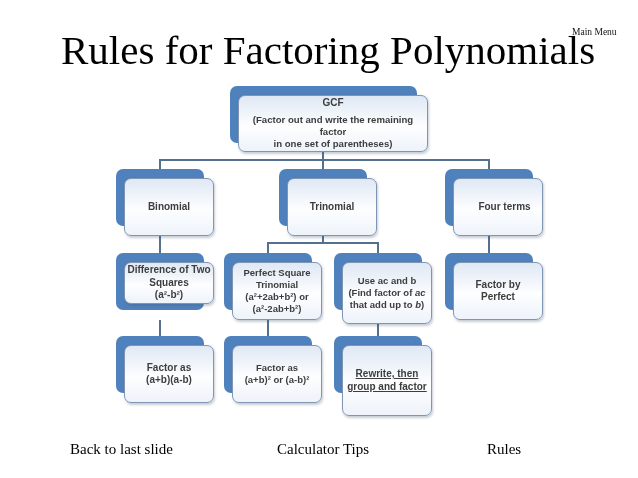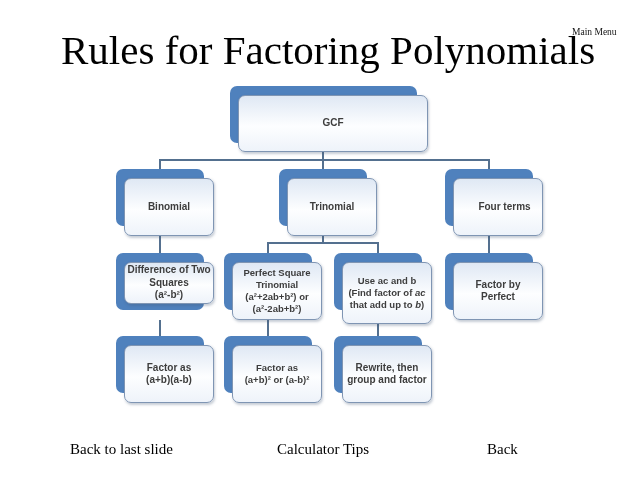--- a/index.html
+++ b/index.html
@@ -64,20 +64,22 @@
   <div class="vline" style="left:377.3px;top:243px;height:12px;"></div>
   <div class="vline" style="left:488.3px;top:236px;height:19px;"></div>
   <div class="vline" style="left:159.3px;top:320px;height:17px;"></div>
   <div class="vline" style="left:267.3px;top:320px;height:17px;"></div>
   <div class="vline" style="left:377.3px;top:320px;height:17px;"></div>
 
   <div class="node" style="left:230px;top:86px;">
     <div class="back" style="width:187px;height:57px;"></div>
     <div class="front" style="left:8px;top:9px;width:190px;height:57px;">
       <div>GCF</div>
+      <div class="pre gcf-body">(Factor out and write the remaining factor
+in one set of parentheses)</div>
     </div>
   </div>
 
   <div class="node" style="left:116px;top:169px;">
     <div class="back" style="width:88px;height:57px;"></div>
     <div class="front" style="left:8px;top:9px;width:90px;height:58px;">
       <div class="pre">Binomial</div>
     </div>
   </div>
 
@@ -144,23 +146,23 @@
   <div class="node" style="left:224px;top:336px;">
     <div class="back" style="width:88px;height:57px;"></div>
     <div class="front" style="left:8px;top:9px;width:90px;height:58px;font-size:9.5px;">
       <div class="pre">Factor as
 (a+b)² or (a-b)²</div>
     </div>
   </div>
 
   <div class="node" style="left:334px;top:336px;">
     <div class="back" style="width:88px;height:57px;"></div>
-    <div class="front" style="left:8px;top:9px;width:90px;height:58px;">
+    <div class="front" style="left:8px;top:9px;width:90px;height:71px;text-decoration:underline;">
       <div class="pre">Rewrite, then
 group and factor</div>
     </div>
   </div>
 
   <a class="footer-link" style="left:277px;">Calculator Tips</a>
   <a class="footer-link" style="left:70px;">Back to last slide</a>
-  <a class="footer-link" style="left:487px;">Back</a>
+  <a class="footer-link" style="left:487px;">Rules</a>
 
 </div>
 
 </body></html>

